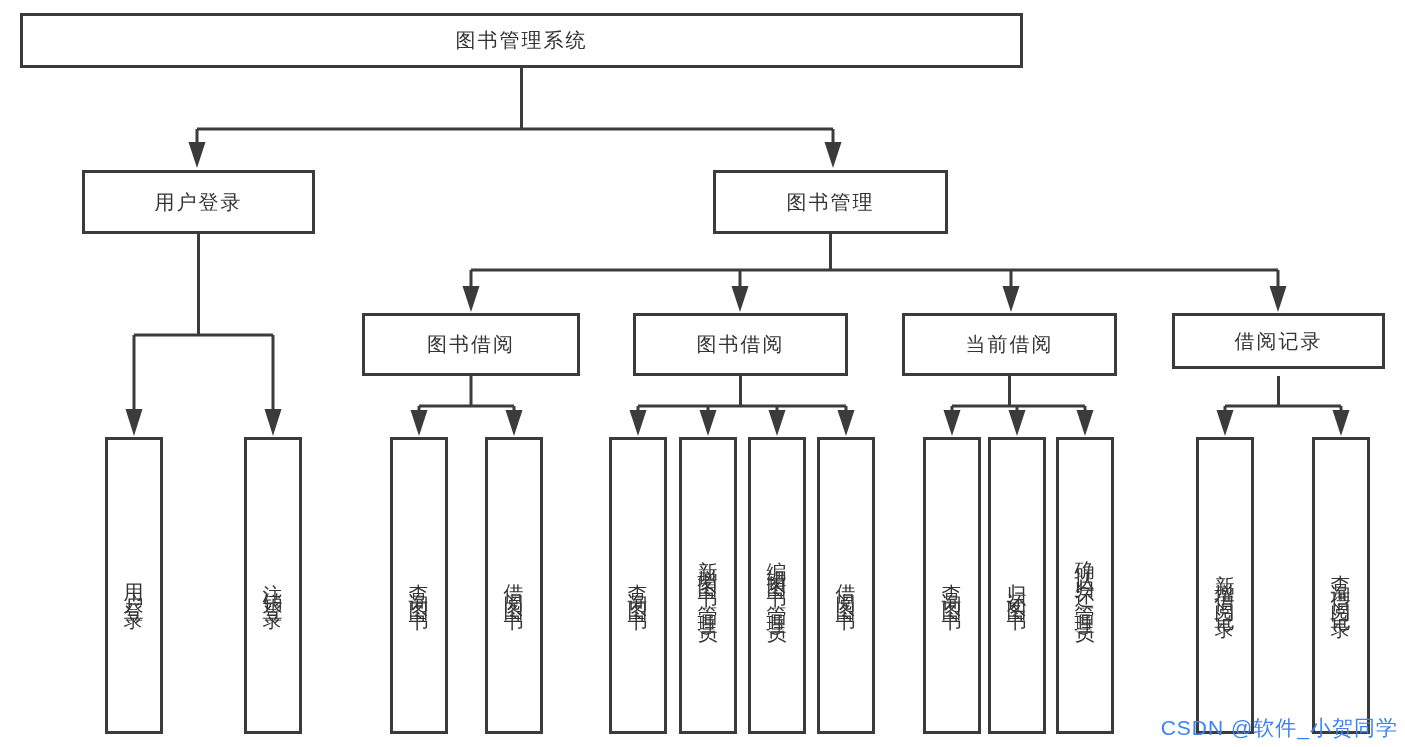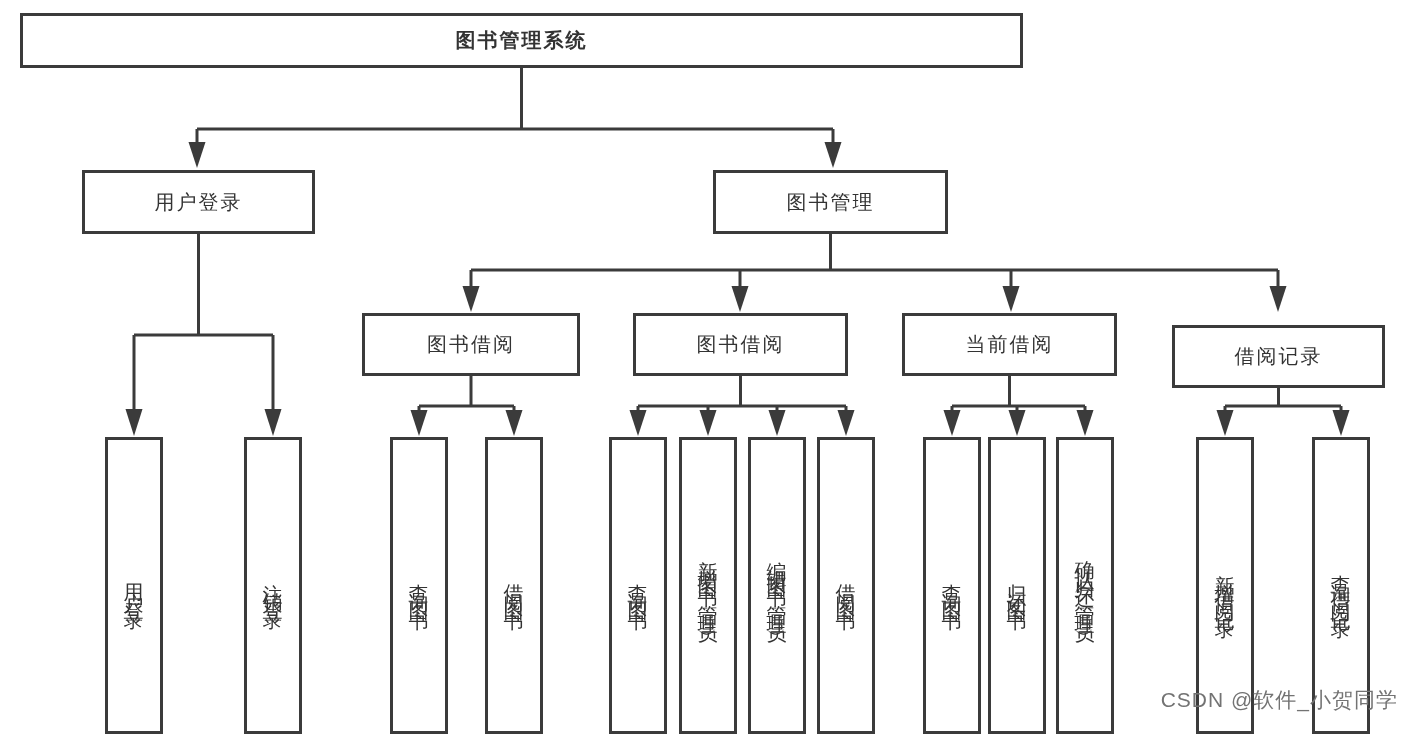--- a/index.html
+++ b/index.html
@@ -49,25 +49,25 @@
   }
   .node.v span {
     writing-mode: vertical-rl;
     text-orientation: mixed;
     font-size: 20px;
     letter-spacing: 9px;
     line-height: 1;
   }
   .watermark {
     position: absolute;
-    top: 686px;
+    top: 714px;
     right: 7px;
     font-size: 21px;
     letter-spacing: 1px;
-    color: #737373;
+    color: #3b82f6;
     z-index: 5;
     white-space: nowrap;
   }
 </style>
 </head>
 <body>
 
 <div class="canvas">
 
   <svg class="connectors" viewBox="0 0 1405 747" xmlns="http://www.w3.org/2000/svg">
@@ -139,41 +139,41 @@
     <g>
       <path d="M1278.5 376 V406"></path>
       <path d="M1225 406 H1341"></path>
       <path d="M1225 406 V412"></path>
       <path d="M1341 406 V412"></path>
       <polygon points="1216.5,410 1233.5,410 1225,436"></polygon>
       <polygon points="1332.5,410 1349.5,410 1341,436"></polygon>
     </g>
   </svg>
 
-  <div class="node h" style="left:20px; top:13px; width:1003px; height:55px;font-weight:bold;">
+  <div class="node h" style="left:20px; top:13px; width:1003px; height:55px;">
     <span>图书管理系统</span>
   </div>
 
   <div class="node h" style="left:82px; top:170px; width:233px; height:64px;">
     <span>用户登录</span>
   </div>
   <div class="node h" style="left:713px; top:170px; width:235px; height:64px;">
     <span>图书管理</span>
   </div>
 
   <div class="node h" style="left:362px; top:313px; width:218px; height:63px;">
     <span>图书借阅</span>
   </div>
   <div class="node h" style="left:902px; top:313px; width:215px; height:63px;">
     <span>当前借阅</span>
   </div>
   <div class="node h" style="left:633px; top:313px; width:215px; height:63px;">
     <span>图书借阅</span>
   </div>
-  <div class="node h" style="left:1172px; top:313px; width:213px; height:63px;margin-top:12px;">
+  <div class="node h" style="left:1172px; top:313px; width:213px; height:56px;">
     <span>借阅记录</span>
   </div>
 
   <div class="node v" style="left:105px; top:437px; width:58px; height:297px;">
     <span>用户登录</span>
   </div>
   <div class="node v" style="left:244px; top:437px; width:58px; height:297px;">
     <span>注销登录</span>
   </div>
 

